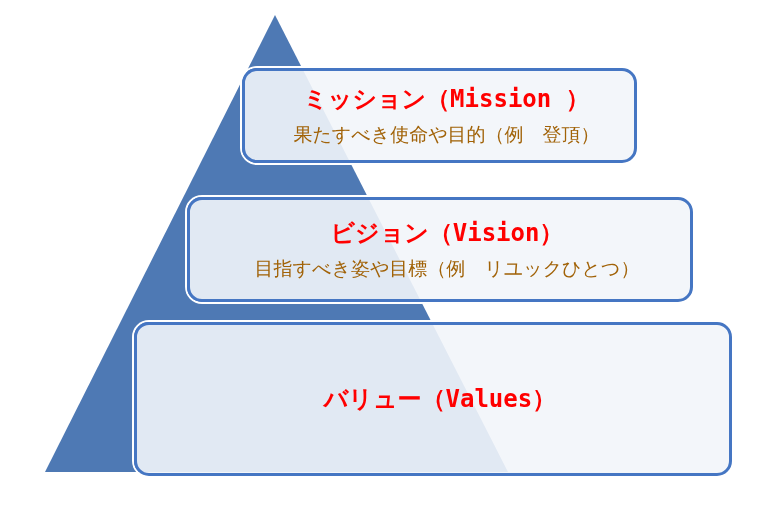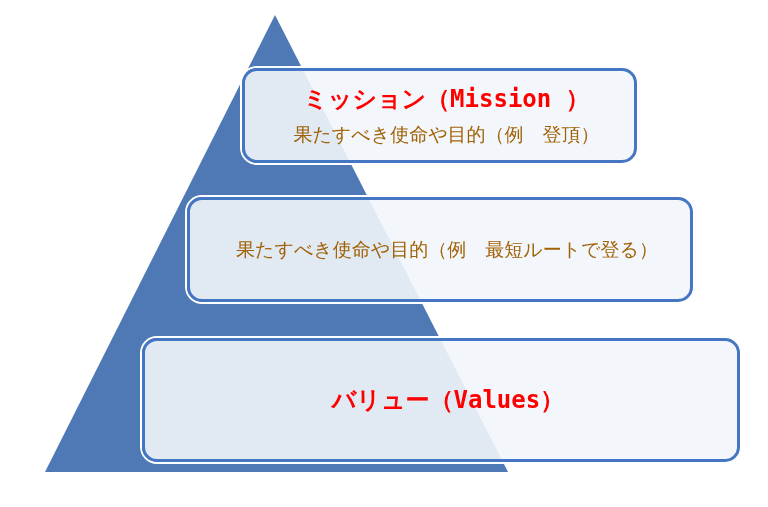--- a/index.html
+++ b/index.html
@@ -33,21 +33,21 @@
     display: flex;
     flex-direction: column;
     align-items: center;
     justify-content: center;
     gap: 9px;
     text-align: center;
     padding-left: 14px;
   }
   .level-box-mission { left: 242px; top: 68px;  width: 395px; height: 95px;  }
   .level-box-vision  { left: 187px; top: 197px; width: 506px; height: 105px; }
-  .level-box-values  { left: 142px; top: 322px; width: 598px; height: 124px; margin-top: 16px; }
+  .level-box-values  { left: 134px; top: 322px; width: 598px; height: 154px; }
   .level-title {
     color: var(--title-red, #FF0000);
     font-weight: bold;
     font-size: 24px;
     line-height: 1.2;
     white-space: nowrap;
   }
   .level-subtitle {
     color: #a16207;
     font-size: 19px;
@@ -63,20 +63,21 @@
   <svg class="triangle-svg" viewBox="0 0 768 507" xmlns="http://www.w3.org/2000/svg">
     <polygon points="275,15 45,472 508,472" fill="#4E79B4"></polygon>
   </svg>
 
   <div class="level level-box-mission">
     <div class="level-title">ミッション（Mission ）</div>
     <div class="level-subtitle">果たすべき使命や目的（例　登頂）</div>
   </div>
 
   <div class="level level-box-vision">
-    <div class="level-subtitle">果たすべき使命や目的（例　最短ルートで登る）</div>
+    <div class="level-title">ビジョン（Vision）</div>
+    <div class="level-subtitle">目指すべき姿や目標（例　リユックひとつ）</div>
   </div>
 
   <div class="level level-box-values">
     <div class="level-title">バリュー（Values）</div>
   </div>
 
 </div>
 
 </body></html>

